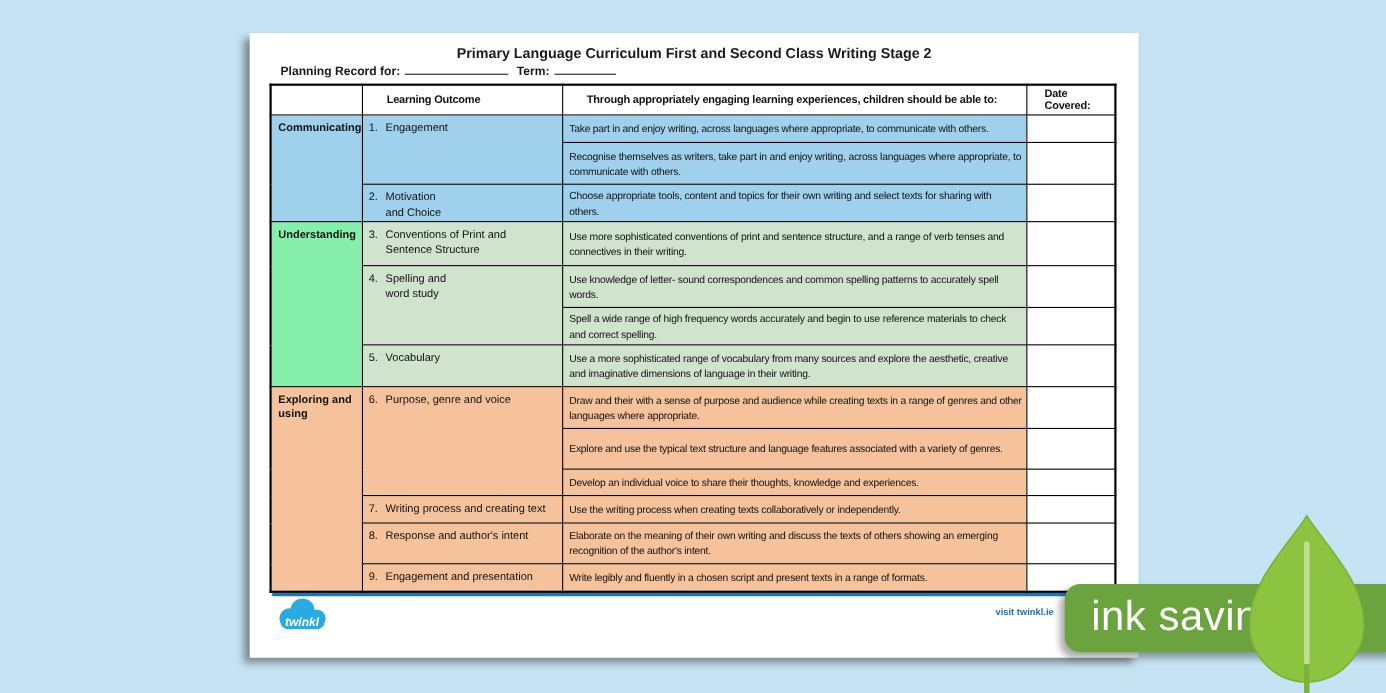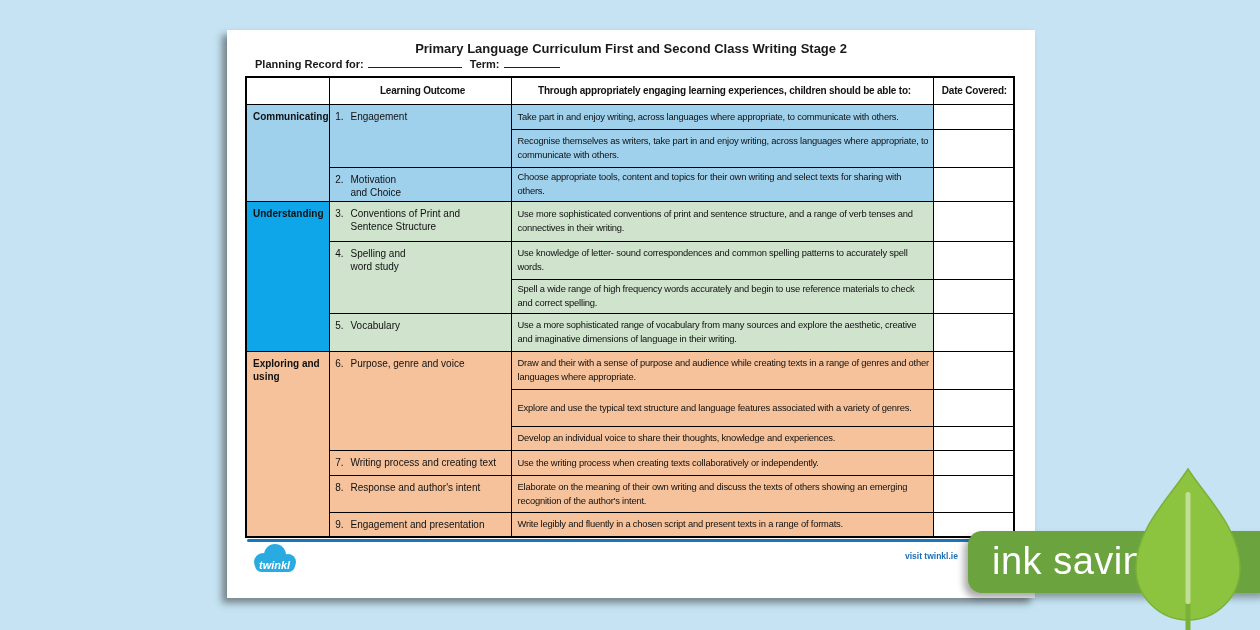--- a/index.html
+++ b/index.html
@@ -15,22 +15,22 @@
   .blank{display:inline-block;border-bottom:1.4px solid #222;height:10px;
          vertical-align:baseline;margin:0 8px 0 4px;}
   .blank.b1{width:94px;}
   .blank.b2{width:56px;margin-right:0;}
   
   table.curr{position:absolute;left:18px;top:46px;width:768px;
              border-collapse:collapse;table-layout:fixed;
              border:2px solid #000;}
   .curr td,.curr th{border:1.5px solid #000;overflow:hidden;}
   .curr th{font-size:10px;font-weight:bold;letter-spacing:-0.2px;
-           text-align:center;padding:2px 4px 2px 9px;background:#fff;}
-  .curr th.date-h{text-align:right;padding:2px 6px;}
+           text-align:left;padding:2px 4px 2px 22px;background:#fff;}
+  .curr th.date-h{text-align:left;padding:2px 16px;}
   td.cat{vertical-align:top;padding:5px 3px 0 6px;font-size:10px;
          font-weight:bold;white-space:pre-line;line-height:1.3;}
   td.out{vertical-align:top;padding:5px 3px 0 0;font-size:10px;line-height:1.35;}
   .out-row{display:flex;}
   .out-num{width:14px;flex:0 0 14px;text-align:right;margin-right:7px;}
   .out-label{white-space:pre-line;flex:1;}
   td.desc{vertical-align:middle;padding:2px 2px 2px 6px;font-size:9.4px;
           letter-spacing:-0.2px;line-height:1.45;}
   td.date{background:#fff;}
   tr.h27{height:27px;} tr.h25{height:25px;} tr.h38{height:38px;}
@@ -99,21 +99,21 @@
                 <span class="out-num">2.</span>
                 <span class="out-label">Motivation
 and Choice</span>
               </div>
         </td>
         <td class="desc" style="background: rgb(159, 208, 236);">Choose appropriate tools, content and topics for their own writing and select texts for sharing with others.</td>
         <td class="date"></td>
       </tr>
 
       <tr class="h40">
-        <td class="cat" rowspan="4" style="background: #0ea5e9; margin-top: 12px;">Understanding</td>
+        <td class="cat" rowspan="4" style="background: #86efac; margin-top: 12px;">Understanding</td>
         <td class="out" style="background: rgb(207, 227, 205);">
           <div class="out-row">
                 <span class="out-num">3.</span>
                 <span class="out-label">Conventions of Print and
 Sentence Structure</span>
               </div>
         </td>
         <td class="desc" style="background: rgb(207, 227, 205);">Use more sophisticated conventions of print and sentence structure, and a range of verb tenses and connectives in their writing.</td>
         <td class="date"></td>
       </tr>

